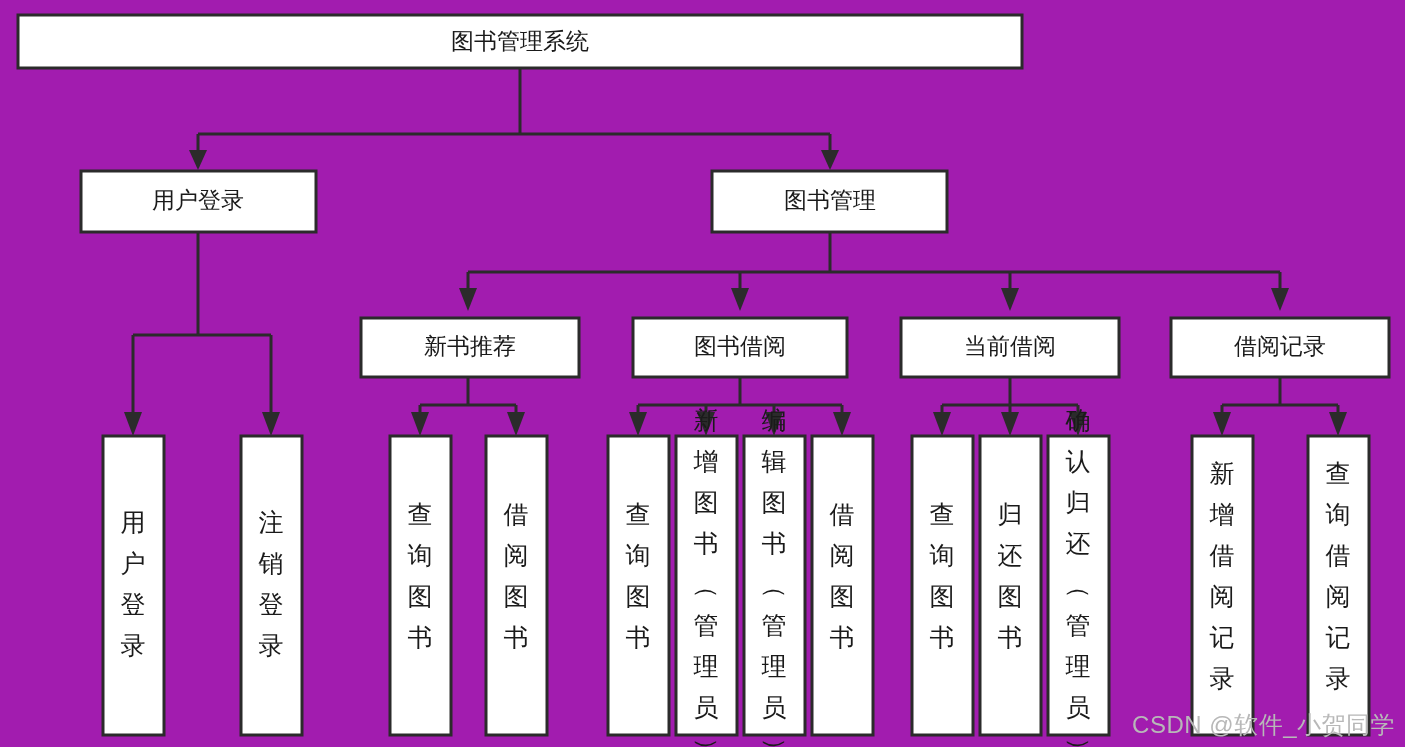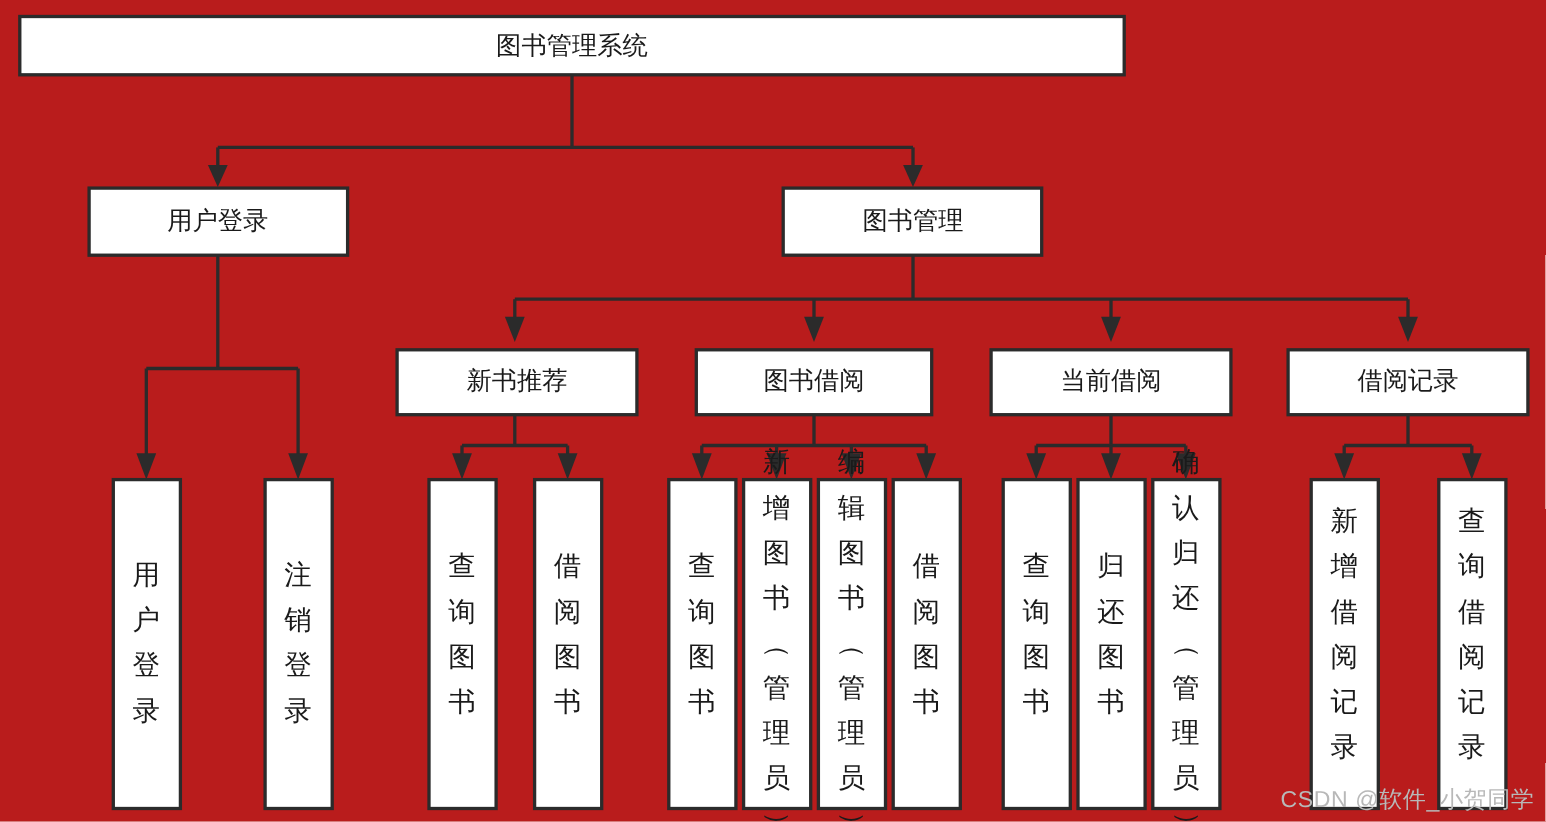--- a/index.html
+++ b/index.html
@@ -8,21 +8,21 @@
     padding: 0;
     background: #ffffff;
   }
   body {
     font-family: "Liberation Sans", "DejaVu Sans", sans-serif;
   }
   #diagram-root {
     position: relative;
     width: 1405px;
     height: 747px;
-    background: #b91c1c;
+    background: #a21caf;
     overflow: hidden;
   }
   svg.tree-canvas {
     position: absolute;
     left: 0;
     top: 0;
     width: 1405px;
     height: 747px;
     display: block;
   }
@@ -57,21 +57,21 @@
     font-family: "Liberation Sans", "DejaVu Sans", sans-serif;
     font-size: 25px;
     fill: #1a1a1a;
     text-anchor: middle;
   }
   .watermark {
     position: absolute;
     right: 10px;
     bottom: 6px;
     font-family: "Liberation Sans", "DejaVu Sans", sans-serif;
-    font-size: 21px;
+    font-size: 24px;
     color: #b8b8b8;
     white-space: nowrap;
     letter-spacing: 0.5px;
     pointer-events: none;
   }
 </style>
 </head>
 <body>
 
 <div id="diagram-root">

